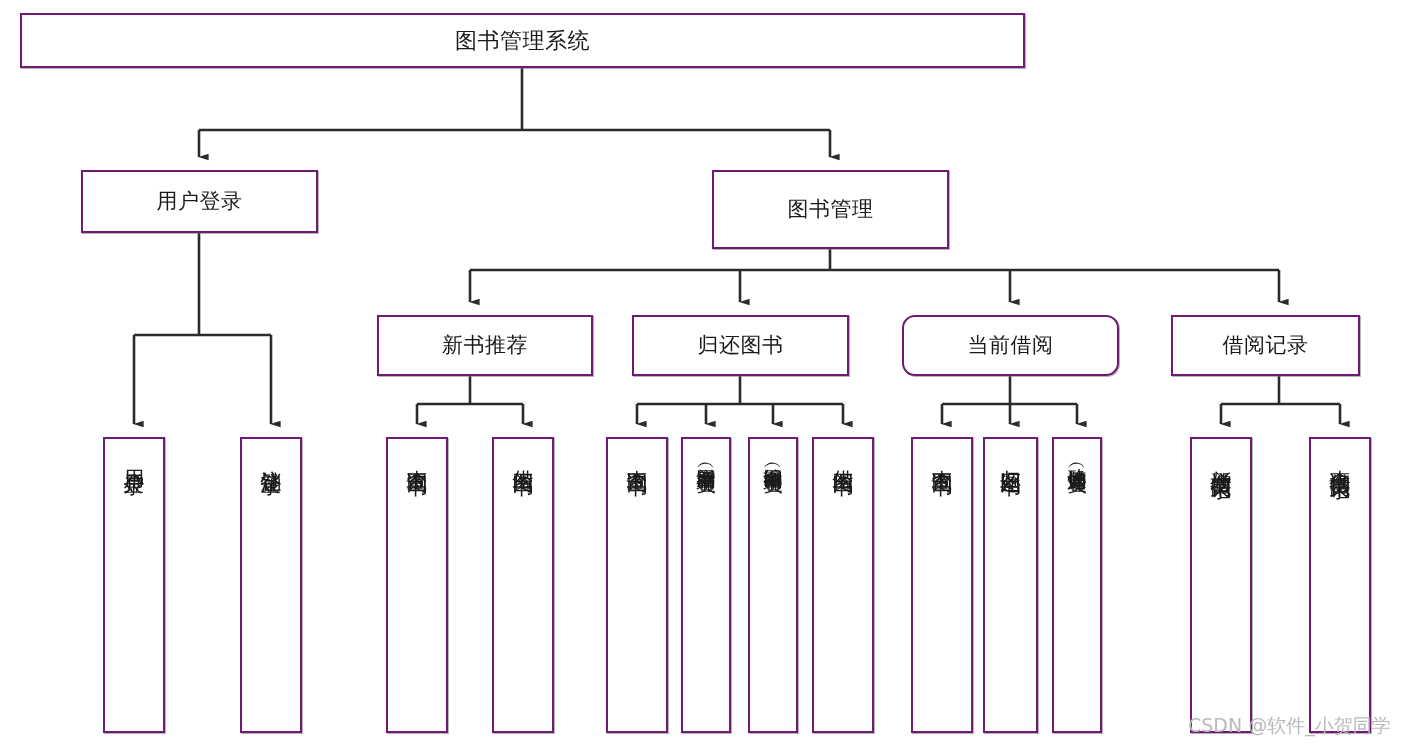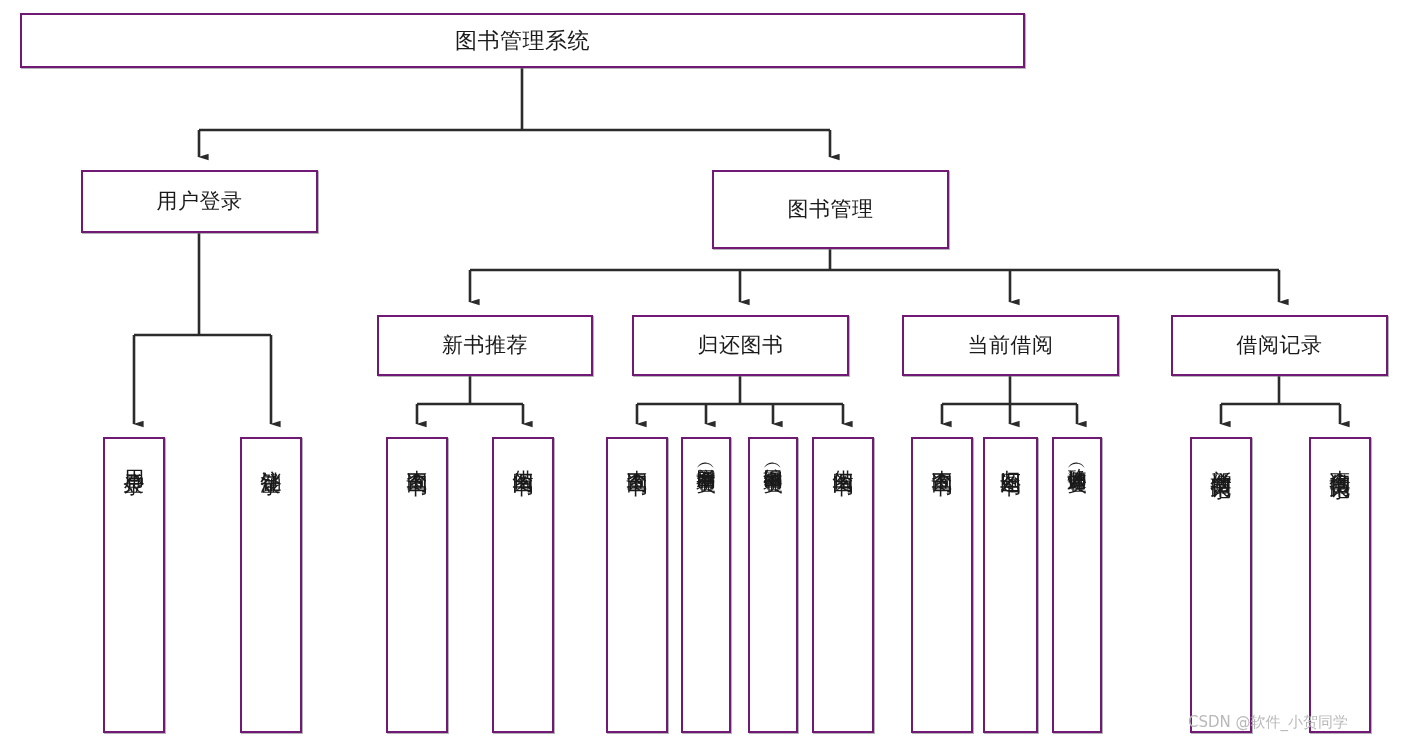--- a/index.html
+++ b/index.html
@@ -65,21 +65,21 @@
     white-space: nowrap;
   }
   .node.v.tight .label {
     font-size: 19px;
     letter-spacing: 1px;
   }
   .watermark {
     position: absolute;
     left: 1188px;
     top: 713px;
-    font-size: 15px;
+    font-size: 19px;
     color: #b9b9b9;
     white-space: nowrap;
     font-family: "DejaVu Sans", "Liberation Sans", sans-serif;
   }
 </style>
 </head>
 <body>
 
 <div id="canvas">
 
@@ -146,25 +146,25 @@
   </div>
 
   <div class="node h" style="left:362px; top:315px; width:216px; height:61px;margin-left:15px;">
     <span class="label">新书推荐</span>
   </div>
 
   <div class="node h" style="left:632px; top:315px; width:217px; height:61px;">
     <span class="label">归还图书</span>
   </div>
 
-  <div class="node h" style="left:902px; top:315px; width:217px; height:61px;">
+  <div class="node h" style="left:902px; top:315px; width:217px; height:61px;border-radius:13px;">
     <span class="label">当前借阅</span>
   </div>
 
-  <div class="node h" style="left:1171px; top:315px; width:217px; height:61px;">
+  <div class="node h" style="left:1171px; top:315px; width:189px; height:61px;">
     <span class="label">借阅记录</span>
   </div>
 
   <div class="node v" style="left:103px; top:437px; width:62px; height:296px;">
     <span class="label">用户登录</span>
   </div>
 
   <div class="node v" style="left:240px; top:437px; width:62px; height:296px;">
     <span class="label">注销登录</span>
   </div>

